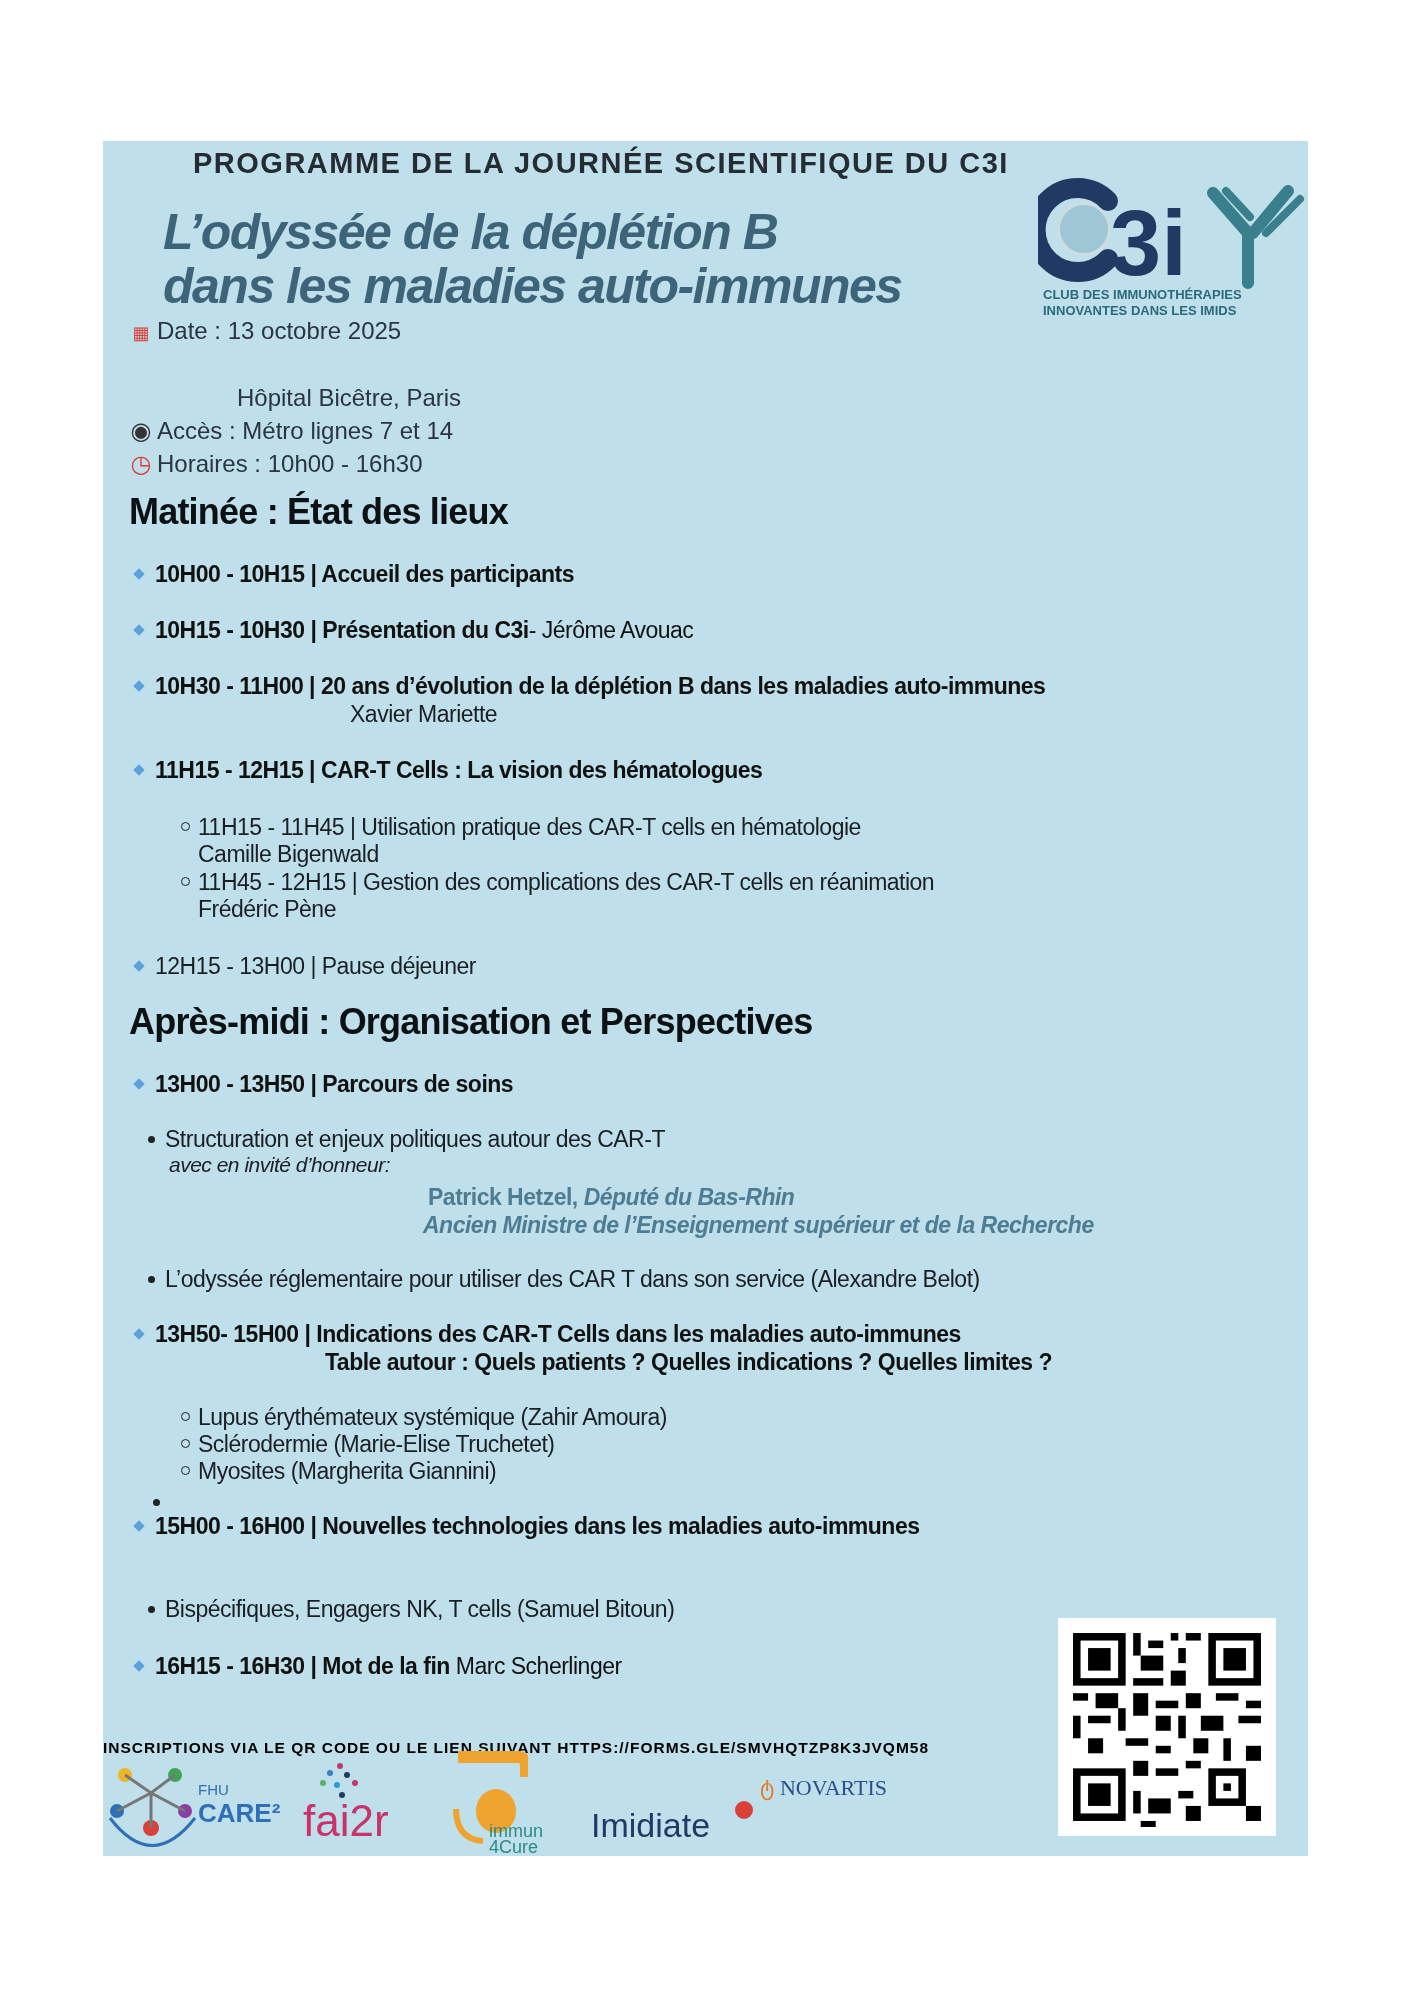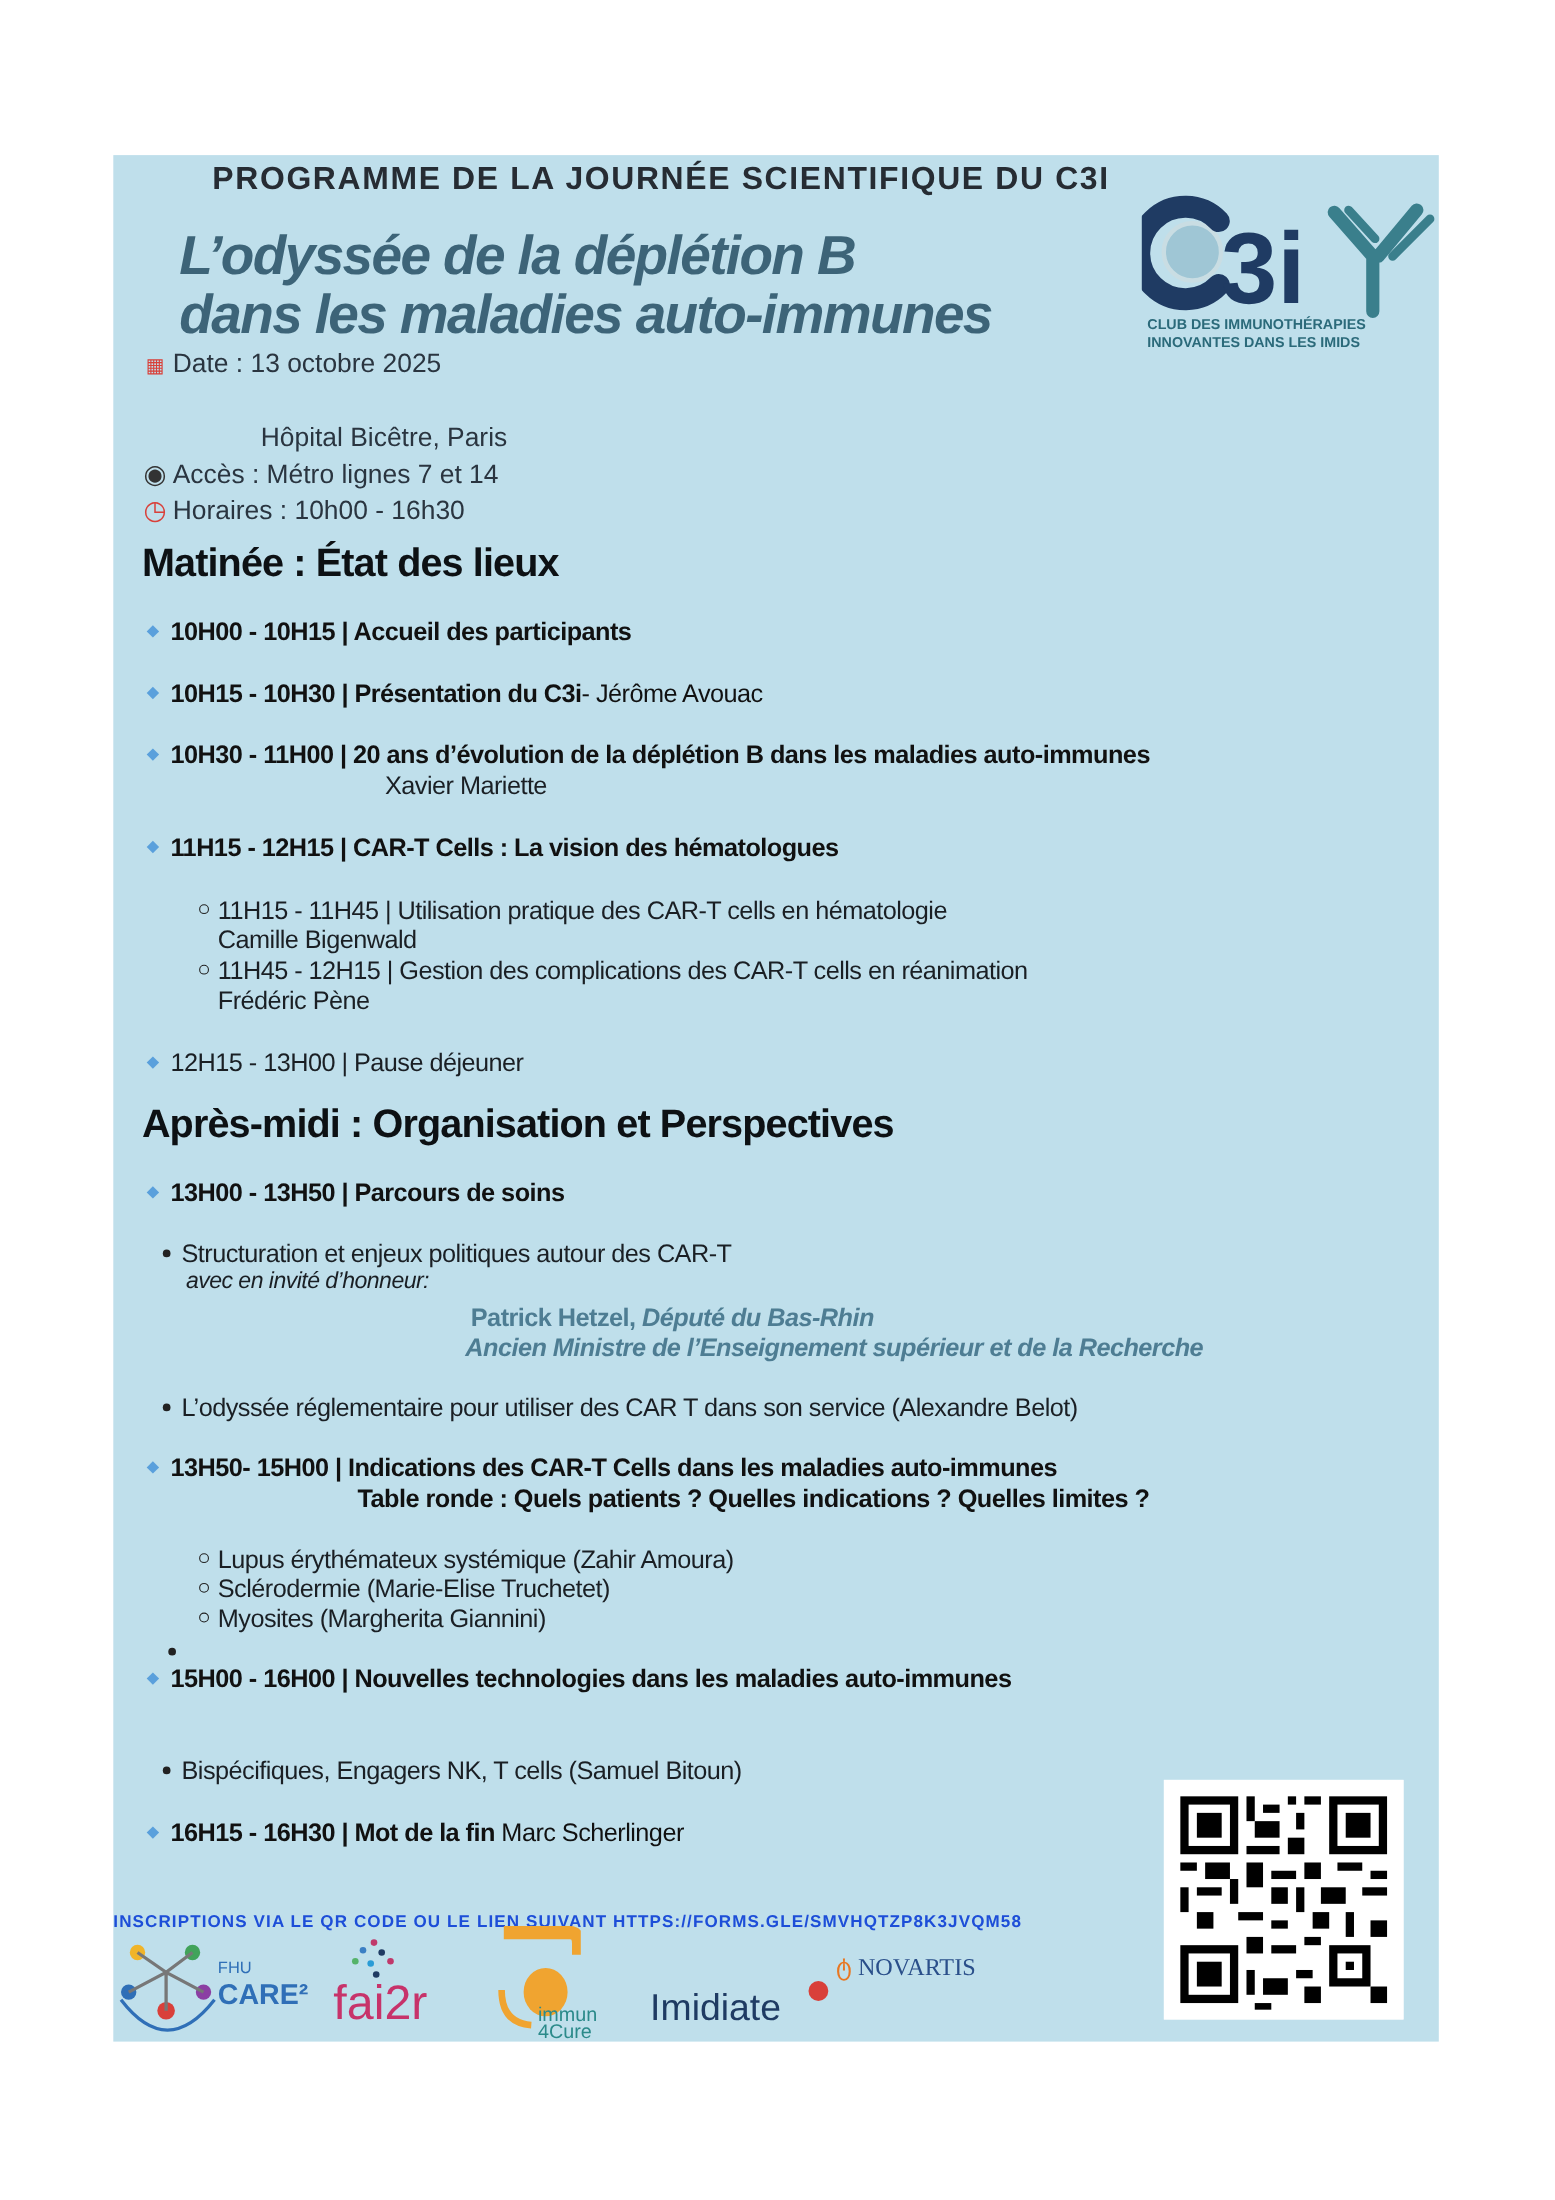--- a/index.html
+++ b/index.html
@@ -13,21 +13,21 @@
   .info { left:26px; font-size:24px; color:#2a3540; white-space:nowrap; }
   .info .ico { display:inline-block; width:24px; margin-right:4px; text-align:center; }
   .h2 { left:26px; font-size:36px; font-weight:bold; color:#0d1114; letter-spacing:-0.8px; white-space:nowrap; }
   .item { left:30px; font-size:23px; color:#111; white-space:nowrap; letter-spacing:-0.5px; }
   .item .dia { display:inline-block; width:8px; height:8px; background:#5aa0dc; transform:rotate(45deg); margin:0 12px 4px 2px; }
   .item b { font-weight:bold; }
   .sub { font-size:23px; color:#1a1f24; white-space:nowrap; letter-spacing:-0.5px; }
   .circ { display:inline-block; width:7px; height:7px; border:1.5px solid #222; border-radius:50%; margin:0 8px 4px 0; }
   .dot { display:inline-block; width:7px; height:7px; background:#222; border-radius:50%; margin:0 10px 4px 0; }
   .guest { color:#4e7d93; font-weight:bold; font-size:23px; white-space:nowrap; letter-spacing:-0.5px; }
-  .footer-link { left:0px; top:1598px; font-size:15.5px; font-weight:bold; letter-spacing:1px; color:#1d4ed8; white-space:nowrap; }
+  .footer-link { left:0px; top:1598px; font-size:15.5px; font-weight:bold; letter-spacing:1px; color:#000000; white-space:nowrap; }
   .qr { left:955px; top:1477px; width:218px; height:218px; background:#fff; }
 </style>
 </head>
 <body>
 
 <div class="poster">
 
   <div class="abs prog-header">PROGRAMME DE LA JOURNÉE SCIENTIFIQUE DU C3I</div>
 
   <div class="abs title">
@@ -90,21 +90,21 @@
   </div>
   <div class="abs sub" style="top:985px;left:45px"><span class="dot"></span><span>Structuration et enjeux politiques autour des CAR-T</span></div>
   <div class="abs sub" style="top:1012px;left:66px;font-style:italic;font-size:21px">avec en invité d’honneur:</div>
   <div class="abs guest" style="top:1043px;left:325px"><span>Patrick Hetzel,</span><i> Député du Bas-Rhin</i></div>
   <div class="abs guest" style="top:1071px;left:320px;font-style:italic">Ancien Ministre de l’Enseignement supérieur et de la Recherche</div>
   <div class="abs sub" style="top:1125px;left:45px"><span class="dot"></span><span>L’odyssée réglementaire pour utiliser des CAR T dans son service (Alexandre Belot)</span></div>
 
   <div class="abs item" style="top:1180px">
     <span class="dia"></span><b>13H50- 15H00 |</b><b> Indications des CAR-T Cells dans les maladies auto-immunes</b>
   </div>
-  <div class="abs item" style="top:1208px;left:222px;font-weight:bold">Table ronde : Quels patients ? Quelles indications ? Quelles limites ?</div>
+  <div class="abs item" style="top:1208px;left:222px;font-weight:bold">Table autour : Quels patients ? Quelles indications ? Quelles limites ?</div>
   <div class="abs sub" style="top:1263px;left:78px"><span class="circ"></span><span>Lupus érythémateux systémique (Zahir Amoura)</span></div>
   <div class="abs sub" style="top:1290px;left:78px"><span class="circ"></span><span>Sclérodermie (Marie-Elise Truchetet)</span></div>
   <div class="abs sub" style="top:1317px;left:78px"><span class="circ"></span><span>Myosites (Margherita Giannini)</span></div>
   <div class="abs" style="top:1355px;left:50px"><span class="dot"></span></div>
 
   <div class="abs item" style="top:1372px">
     <span class="dia"></span><b>15H00 - 16H00 |</b><b> Nouvelles technologies dans les maladies auto-immunes</b>
   </div>
   <div class="abs sub" style="top:1455px;left:45px"><span class="dot"></span><span>Bispécifiques, Engagers NK, T cells (Samuel Bitoun)</span></div>
 

